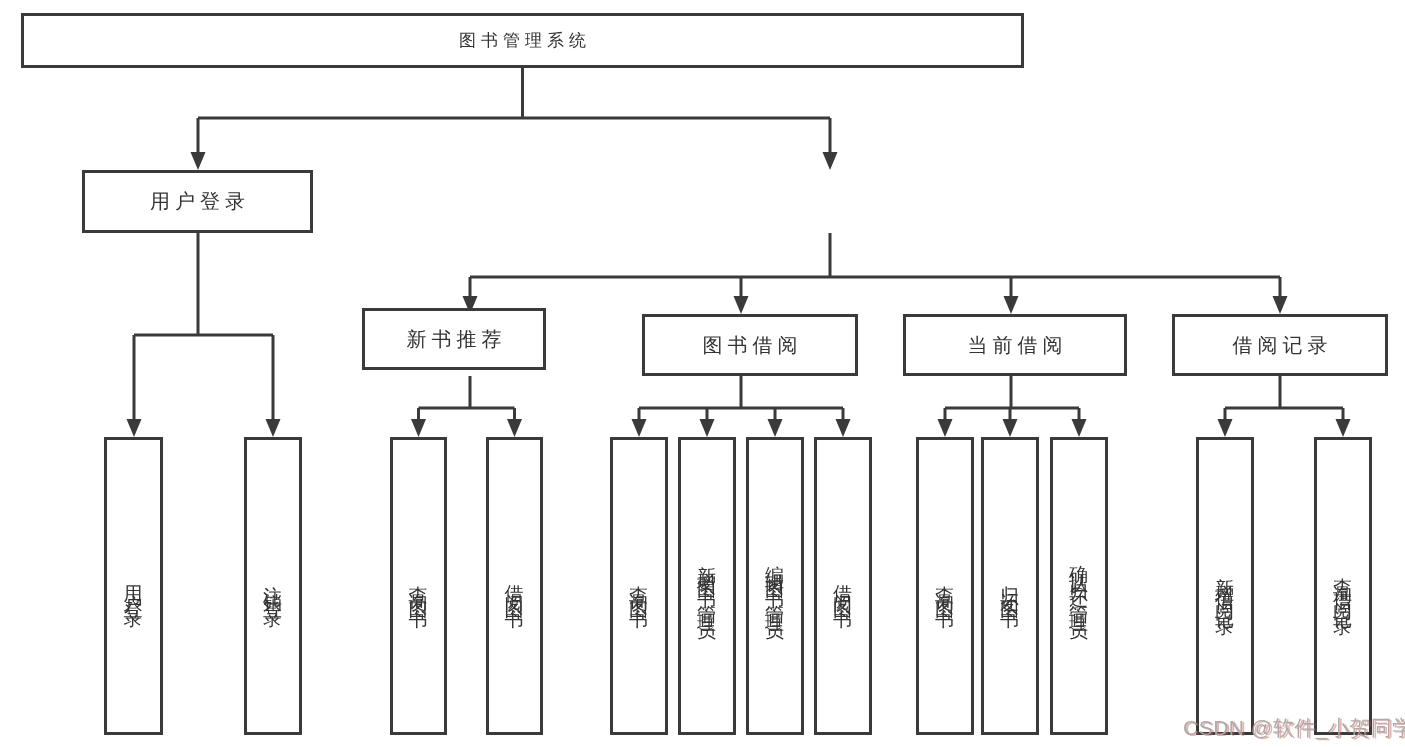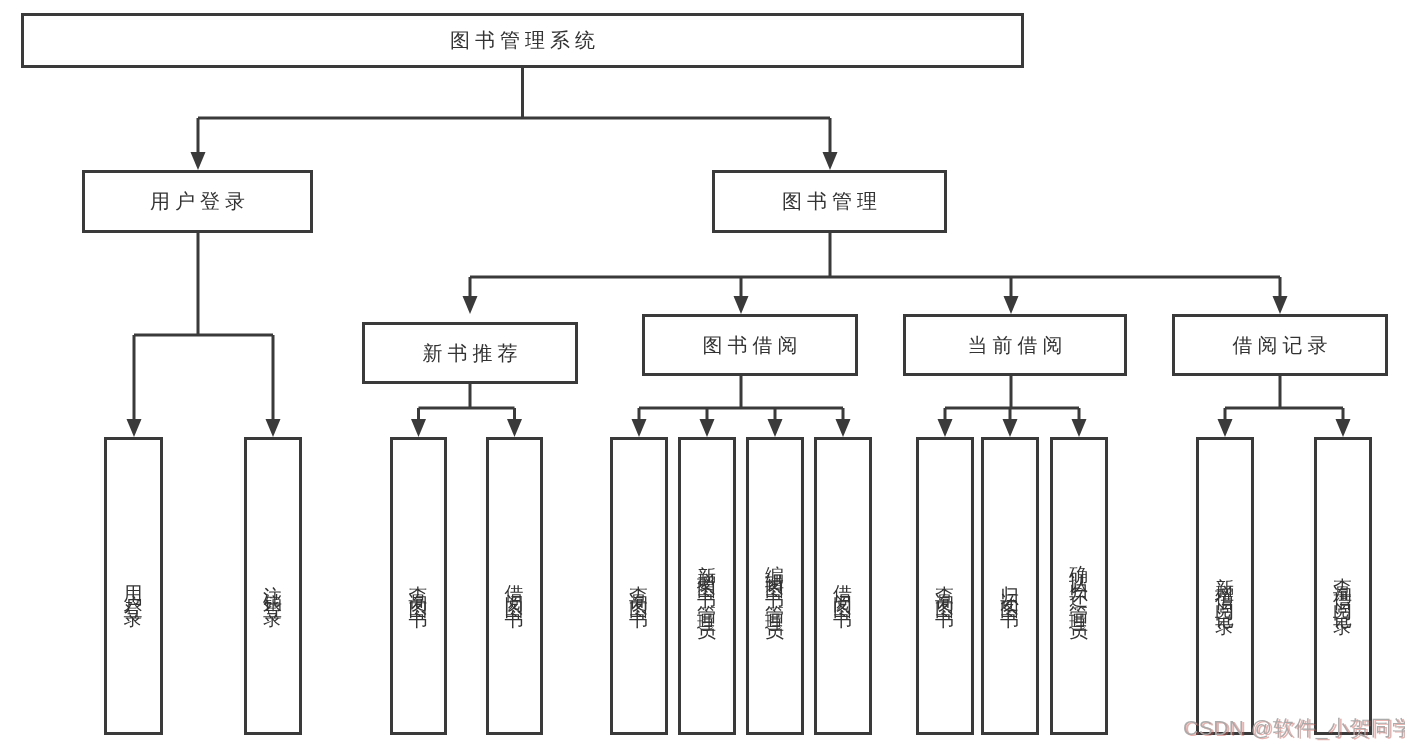--- a/index.html
+++ b/index.html
@@ -20,21 +20,21 @@
     display:flex;align-items:center;justify-content:center;
     z-index:2;
   }
   .hlabel{
     font-size:20px;
     letter-spacing:5px;
     text-indent:5px; 
     color:#333333;
     white-space:nowrap;
   }
-  .root .hlabel{font-size:20px;}
+  .root .hlabel{font-size:17px;}
   .vbox{align-items:center;justify-content:center;}
   .vlabel{
     writing-mode:vertical-rl;
     text-orientation:mixed;
     font-size:19px;
     letter-spacing:8px;
     color:#333333;
     line-height:1;
   }
   .watermark{
@@ -93,25 +93,22 @@
     </g>
   </svg>
 
   <div class="node root" style="left:21px;top:13px;width:1003px;height:55px">
     <span class="hlabel">图书管理系统</span>
   </div>
 
   <div class="node" style="left:82px;top:170px;width:231px;height:63px">
     <span class="hlabel">用户登录</span>
   </div>
-  <div class="node" style="left:712px;top:170px;width:235px;height:63px">
-    <span class="hlabel">图书管理</span>
-  </div>
 
-  <div class="node" style="left:362px;top:322px;width:216px;height:62px">
+  <div class="node" style="left:362px;top:308px;width:184px;height:62px">
     <span class="hlabel">新书推荐</span>
   </div>
   <div class="node" style="left:642px;top:314px;width:216px;height:62px">
     <span class="hlabel">图书借阅</span>
   </div>
   <div class="node" style="left:903px;top:314px;width:224px;height:62px">
     <span class="hlabel">当前借阅</span>
   </div>
   <div class="node" style="left:1172px;top:314px;width:216px;height:62px">
     <span class="hlabel">借阅记录</span>

